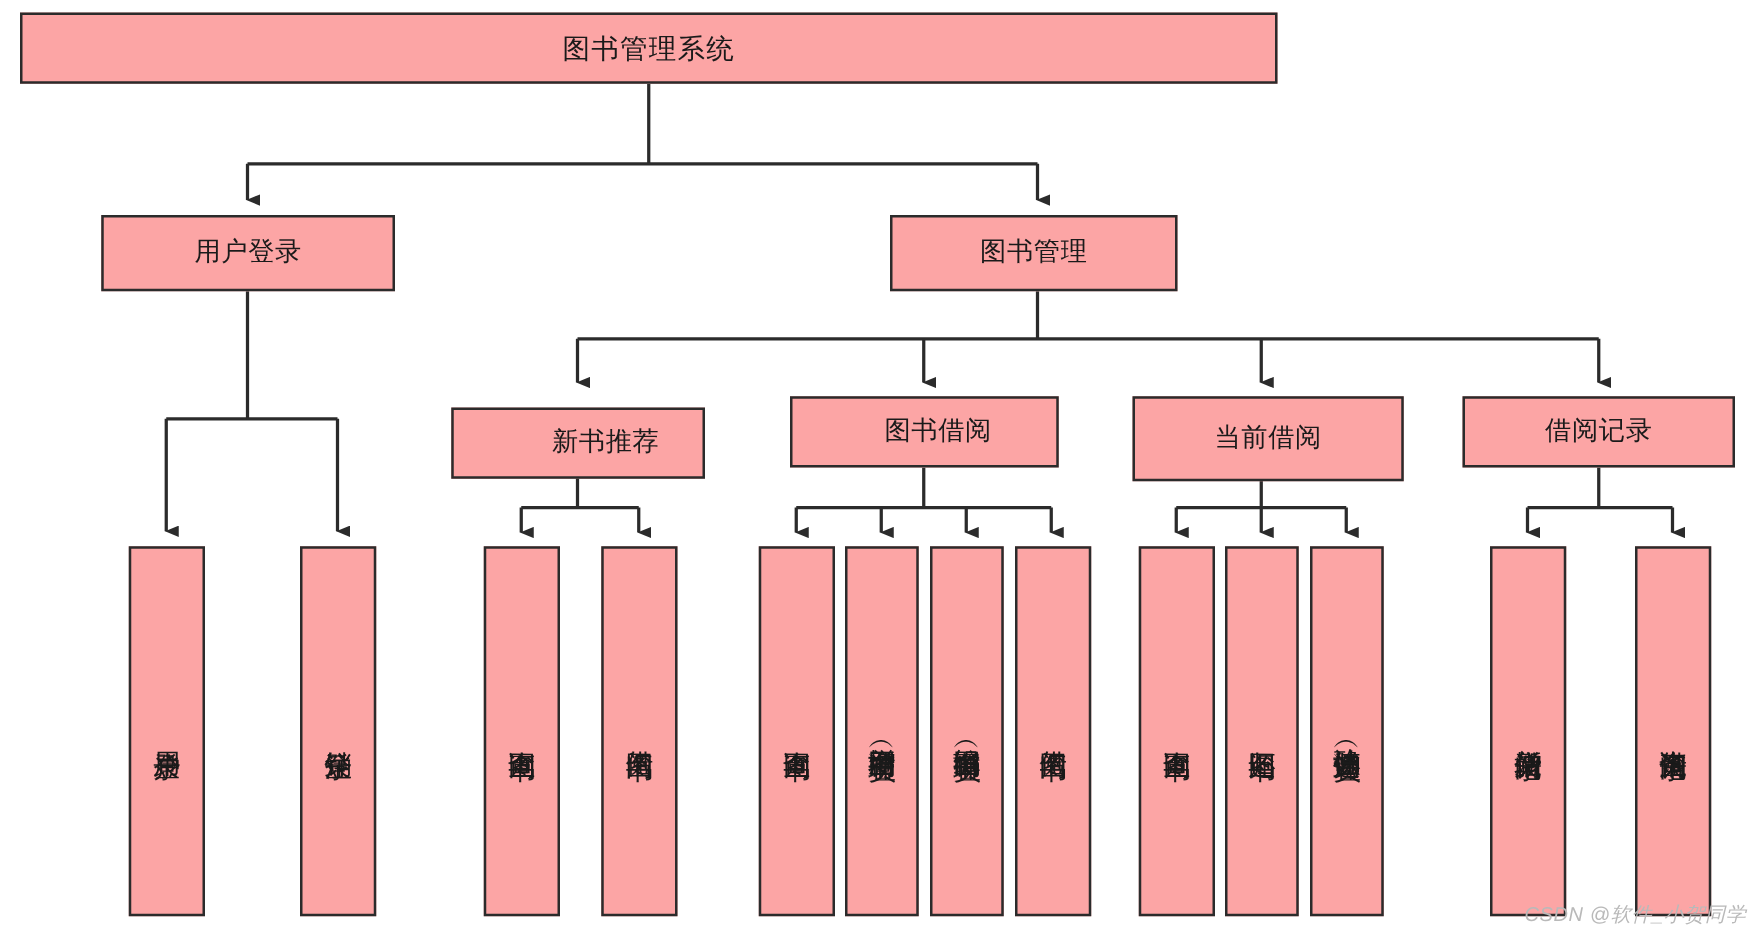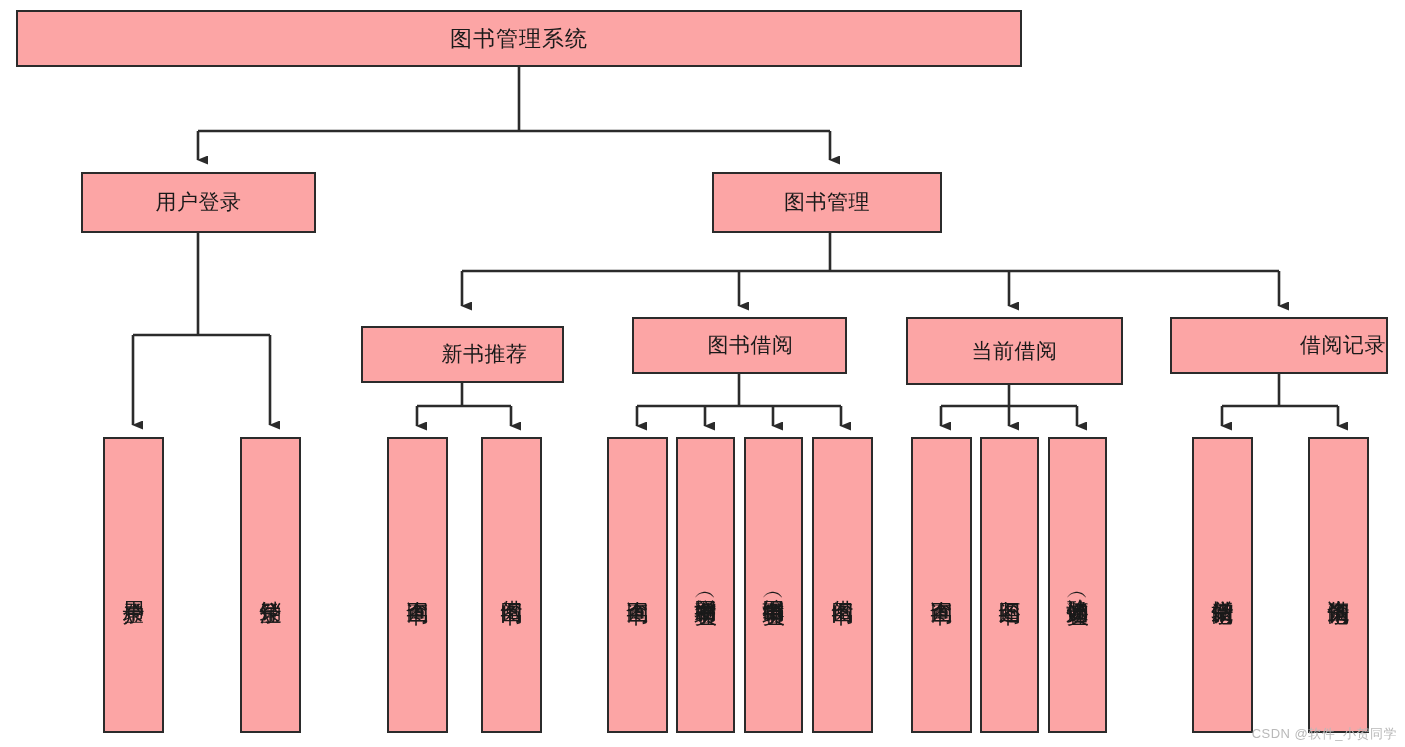--- a/index.html
+++ b/index.html
@@ -56,25 +56,26 @@
     font-size: 22px;
     line-height: 1.28;
     letter-spacing: 1px;
     text-align: center;
     max-height: 100%;
   }
   .watermark {
     position: absolute;
     right: 8px;
     bottom: 4px;
-    font-size: 13px;
+    font-size: 16px;
     color: #b9b9b9;
     letter-spacing: 0.5px;
     white-space: nowrap;
     user-select: none;
+    font-style: italic;
   }
 </style>
 </head>
 <body>
 
 <div id="diagram-root">
 
   <svg id="tree-svg" viewBox="0 0 1405 747" xmlns="http://www.w3.org/2000/svg">
     <defs>
       <marker id="arrowhead" markerWidth="9" markerHeight="11" refX="4.5" refY="10" orient="auto" markerUnits="userSpaceOnUse">
@@ -158,21 +159,21 @@
 
   <div class="node-box node-h" style="left:361px; top:326px; width:203px; height:57px;padding-left:44px;">
     <span class="node-label">新书推荐</span>
   </div>
   <div class="node-box node-h" style="left:632px; top:317px; width:215px; height:57px;padding-left:22px;">
     <span class="node-label">图书借阅</span>
   </div>
   <div class="node-box node-h" style="left:858px; top:317px; width:217px; height:68px;margin-left:48px;">
     <span class="node-label">当前借阅</span>
   </div>
-  <div class="node-box node-h" style="left:1170px; top:317px; width:218px; height:57px;justify-content:flex-end;">
+  <div class="node-box node-h" style="left:1170px; top:317px; width:218px; height:57px;">
     <span class="node-label">借阅记录</span>
   </div>
 
   <div class="node-box node-v" style="left:103px; top:437px; width:61px; height:296px;">
     <span class="node-label">用户登录</span>
   </div>
   <div class="node-box node-v" style="left:240px; top:437px; width:61px; height:296px;">
     <span class="node-label">注销登录</span>
   </div>
 

